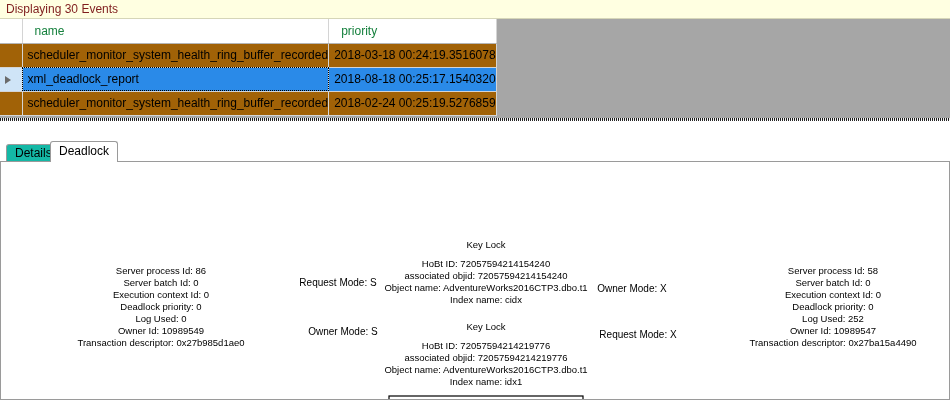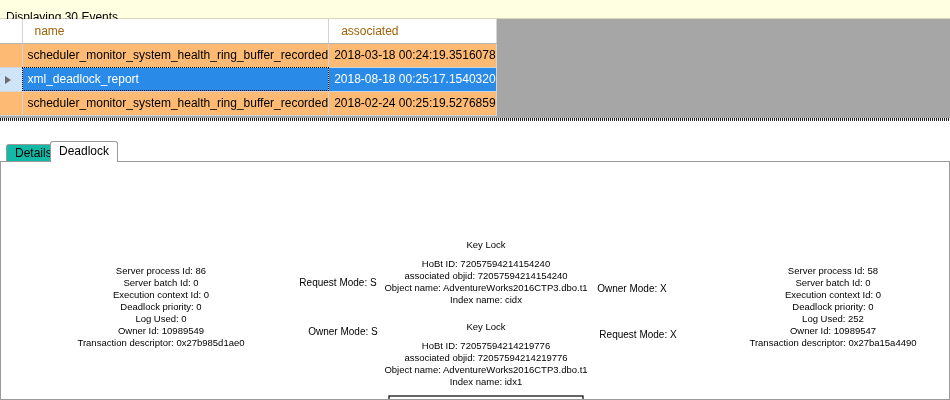--- a/index.html
+++ b/index.html
@@ -10,49 +10,49 @@
   }
   #app{position:relative;width:950px;height:400px;}
 
   
   .status-strip{
     position:absolute;left:0;top:0;width:950px;height:19px;
     background:#ffffe1;border-bottom:1px solid #d6d6b8;
     box-sizing:border-box;
   }
   .status-strip .txt{
-    position:absolute;left:6px;top:10px;font-size:12px;color:#000000;
+    position:absolute;left:6px;top:2px;font-size:12px;color:#7f1d1d;
     white-space:nowrap;
   }
 
   
   .grid-wrap{
     position:absolute;left:0;top:19px;width:950px;height:101px;
     background:#a6a6a6;overflow:hidden;
   }
   table.grid{
     border-collapse:collapse;table-layout:fixed;
     background:#ffffff;
   }
   table.grid td,table.grid th{
     border-right:1px solid #d4d4d4;
     border-bottom:1px solid #d4d4d4;
     height:24px;box-sizing:border-box;
     font-size:12px;font-weight:normal;text-align:left;
     padding:0 0 0 5px;white-space:nowrap;overflow:hidden;
-    background:#fdba74;vertical-align:middle;
+    background:#a16207;vertical-align:middle;
   }
   col.c-ind{width:22px;}
   col.c-name{width:280px;}
   col.c-ts{width:168px;}
   table.grid th{
-    background:#ffffff;border-bottom:1px solid #b5b5b5;color:#a16207;padding-left:12px;
+    background:#ffffff;border-bottom:1px solid #b5b5b5;color:#15803d;padding-left:12px;
   }
   td.ind,th.ind{padding:0;text-align:center;}
-  tr.row-selected td{background:#2a8ae8;color:#ffffff;}
+  tr.row-selected td{background:#2a8ae8;color:#000000;}
   tr.row-selected td.ind{background:#cfe4f7;color:#000;}
   td.ind .caret{
     display:inline-block;width:0;height:0;
     border-left:6px solid #6b6b6b;
     border-top:4px solid transparent;
     border-bottom:4px solid transparent;
     vertical-align:middle;
   }
   tr.row-selected td.cell-focus{
     outline:1px dotted #000;outline-offset:-1px;
@@ -126,21 +126,21 @@
     <table class="grid">
       <colgroup>
           <col class="c-ind">
           <col class="c-name">
           <col class="c-ts">
         </colgroup>
       <thead>
         <tr>
           <th class="ind"></th>
           <th>name</th>
-          <th>associated</th>
+          <th>priority</th>
         </tr>
       </thead>
       <tbody>
         <tr>
           <td class="ind"></td>
           <td>scheduler_monitor_system_health_ring_buffer_recorded</td>
           <td>2018-03-18 00:24:19.3516078</td>
         </tr>
         <tr class="row-selected">
           <td class="ind">

